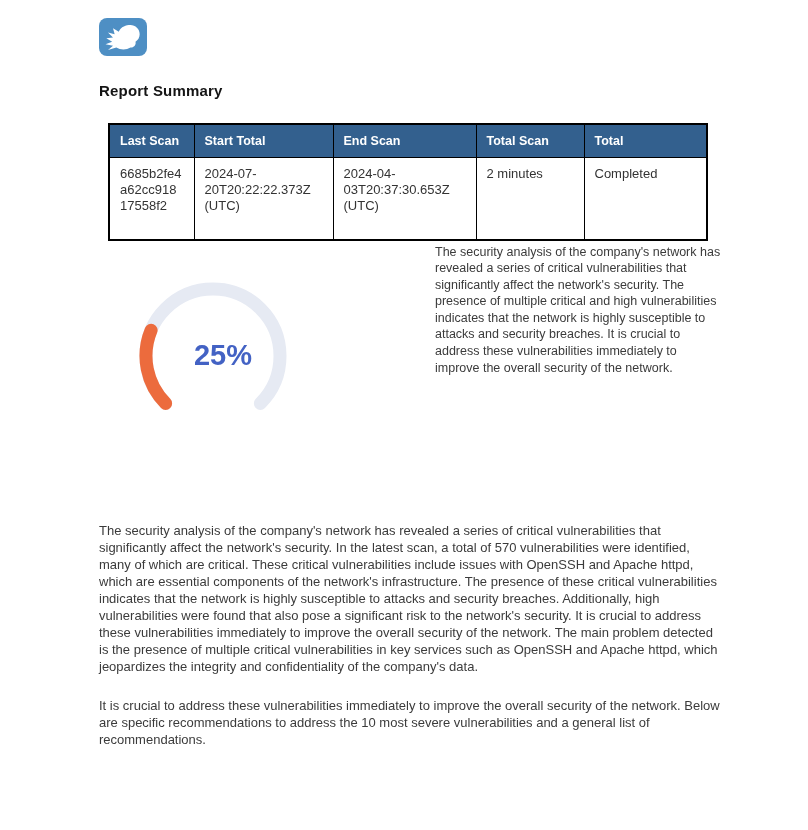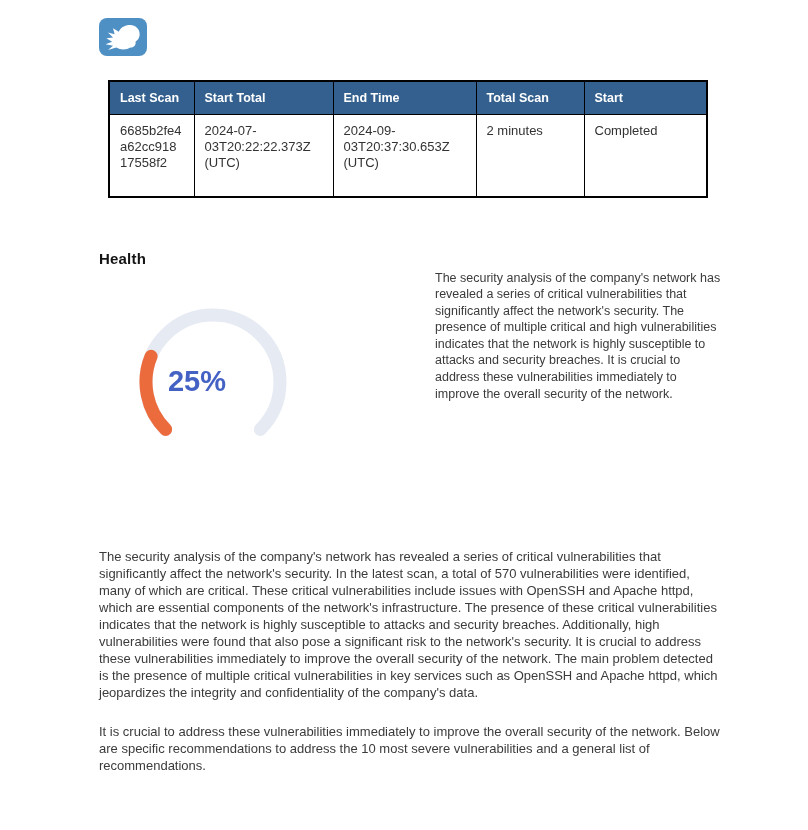--- a/index.html
+++ b/index.html
@@ -35,71 +35,71 @@
   .summary-table td{
     padding:8px 10px;vertical-align:top;border:1px solid #000;
     color:#333;line-height:16px;height:82px;
   }
   .break-all{word-break:break-all;}
   #health-title{margin-top:52px;}
   .health-row{display:flex;margin-top:3px;}
   .gauge-wrap{position:relative;width:336px;flex:none;}
   .gauge{display:block;margin:37px 0 0 39px;width:150px;height:150px;}
   .gauge-label{
-    position:absolute;left:23px;top:37px;width:150px;height:150px;
+    position:absolute;left:49px;top:37px;width:150px;height:150px;
     display:flex;align-items:center;justify-content:center;
     font-size:29px;font-weight:bold;color:var(--gauge-label);
   }
   .health-text{width:286px;font-size:12.5px;line-height:16.6px;color:#3b3b3b;}
   .analysis{margin:91px 0 0 0;font-size:13px;line-height:17px;color:#3b3b3b;width:622px;}
   #reco-title{margin-top:24px;}
   .reco-text{margin-top:22px;font-size:13px;line-height:17px;color:#3b3b3b;}
   .reco-text span{display:block;}
 </style>
 </head>
 <body>
 
 <div class="container">
 
   <div class="logo">
     <svg width="40" height="33" viewBox="0 0 48 38" aria-hidden="true">
       <path fill="#ffffff" d="M31 4 C38 3 44 8 44 15 C44 19 42 22 39 24 C40 28 37 31 33 31 C28 34 21 34 16 31 L6 34 L12 29 L3 27 L11 24 L4 20 L12 19 L6 13 L14 15 L12 8 L19 12 C21 7 25 5 31 4 Z"></path>
     </svg>
   </div>
 
+  <h2 class="section-title" id="report-title">Report Summary</h2>
 
   <table class="summary-table">
     <colgroup>
       <col style="width:85px">
         <col style="width:139px">
         <col style="width:143px">
         <col style="width:108px">
         <col style="width:123px">
     </colgroup>
     <thead>
       <tr>
         <th>Last Scan</th>
         <th>Start Total</th>
-        <th>End Time</th>
+        <th>End Scan</th>
         <th>Total Scan</th>
-        <th>Start</th>
+        <th>Total</th>
       </tr>
     </thead>
     <tbody>
       <tr>
         <td class="break-all">6685b2fe4a62cc91817558f2</td>
-        <td>2024-07-03T20:22:22.373Z (UTC)</td>
-        <td>2024-09-03T20:37:30.653Z (UTC)</td>
+        <td>2024-07-20T20:22:22.373Z (UTC)</td>
+        <td>2024-04-03T20:37:30.653Z (UTC)</td>
         <td>2 minutes</td>
         <td>Completed</td>
       </tr>
     </tbody>
   </table>
 
-  <h2 class="section-title" id="health-title">Health</h2>
 
   <div class="health-row">
     <div class="gauge-wrap">
       <svg class="gauge" viewBox="0 0 150 150">
         <path fill="none" stroke-width="13" stroke-linecap="round" d="M 27.62 122.38 A 67 67 0 1 1 122.38 122.38" stroke="#E6EAF3"></path>
         <path fill="none" stroke-width="13" stroke-linecap="round" d="M 27.62 122.38 A 67 67 0 0 1 13.10 49.36" stroke="#EC6B3D"></path>
       </svg>
       <div class="gauge-label">25%</div>
     </div>
     <div class="health-text">The security analysis of the company's network has revealed a series of critical vulnerabilities that significantly affect the network's security. The presence of multiple critical and high vulnerabilities indicates that the network is highly susceptible to attacks and security breaches. It is crucial to address these vulnerabilities immediately to improve the overall security of the network.</div>

